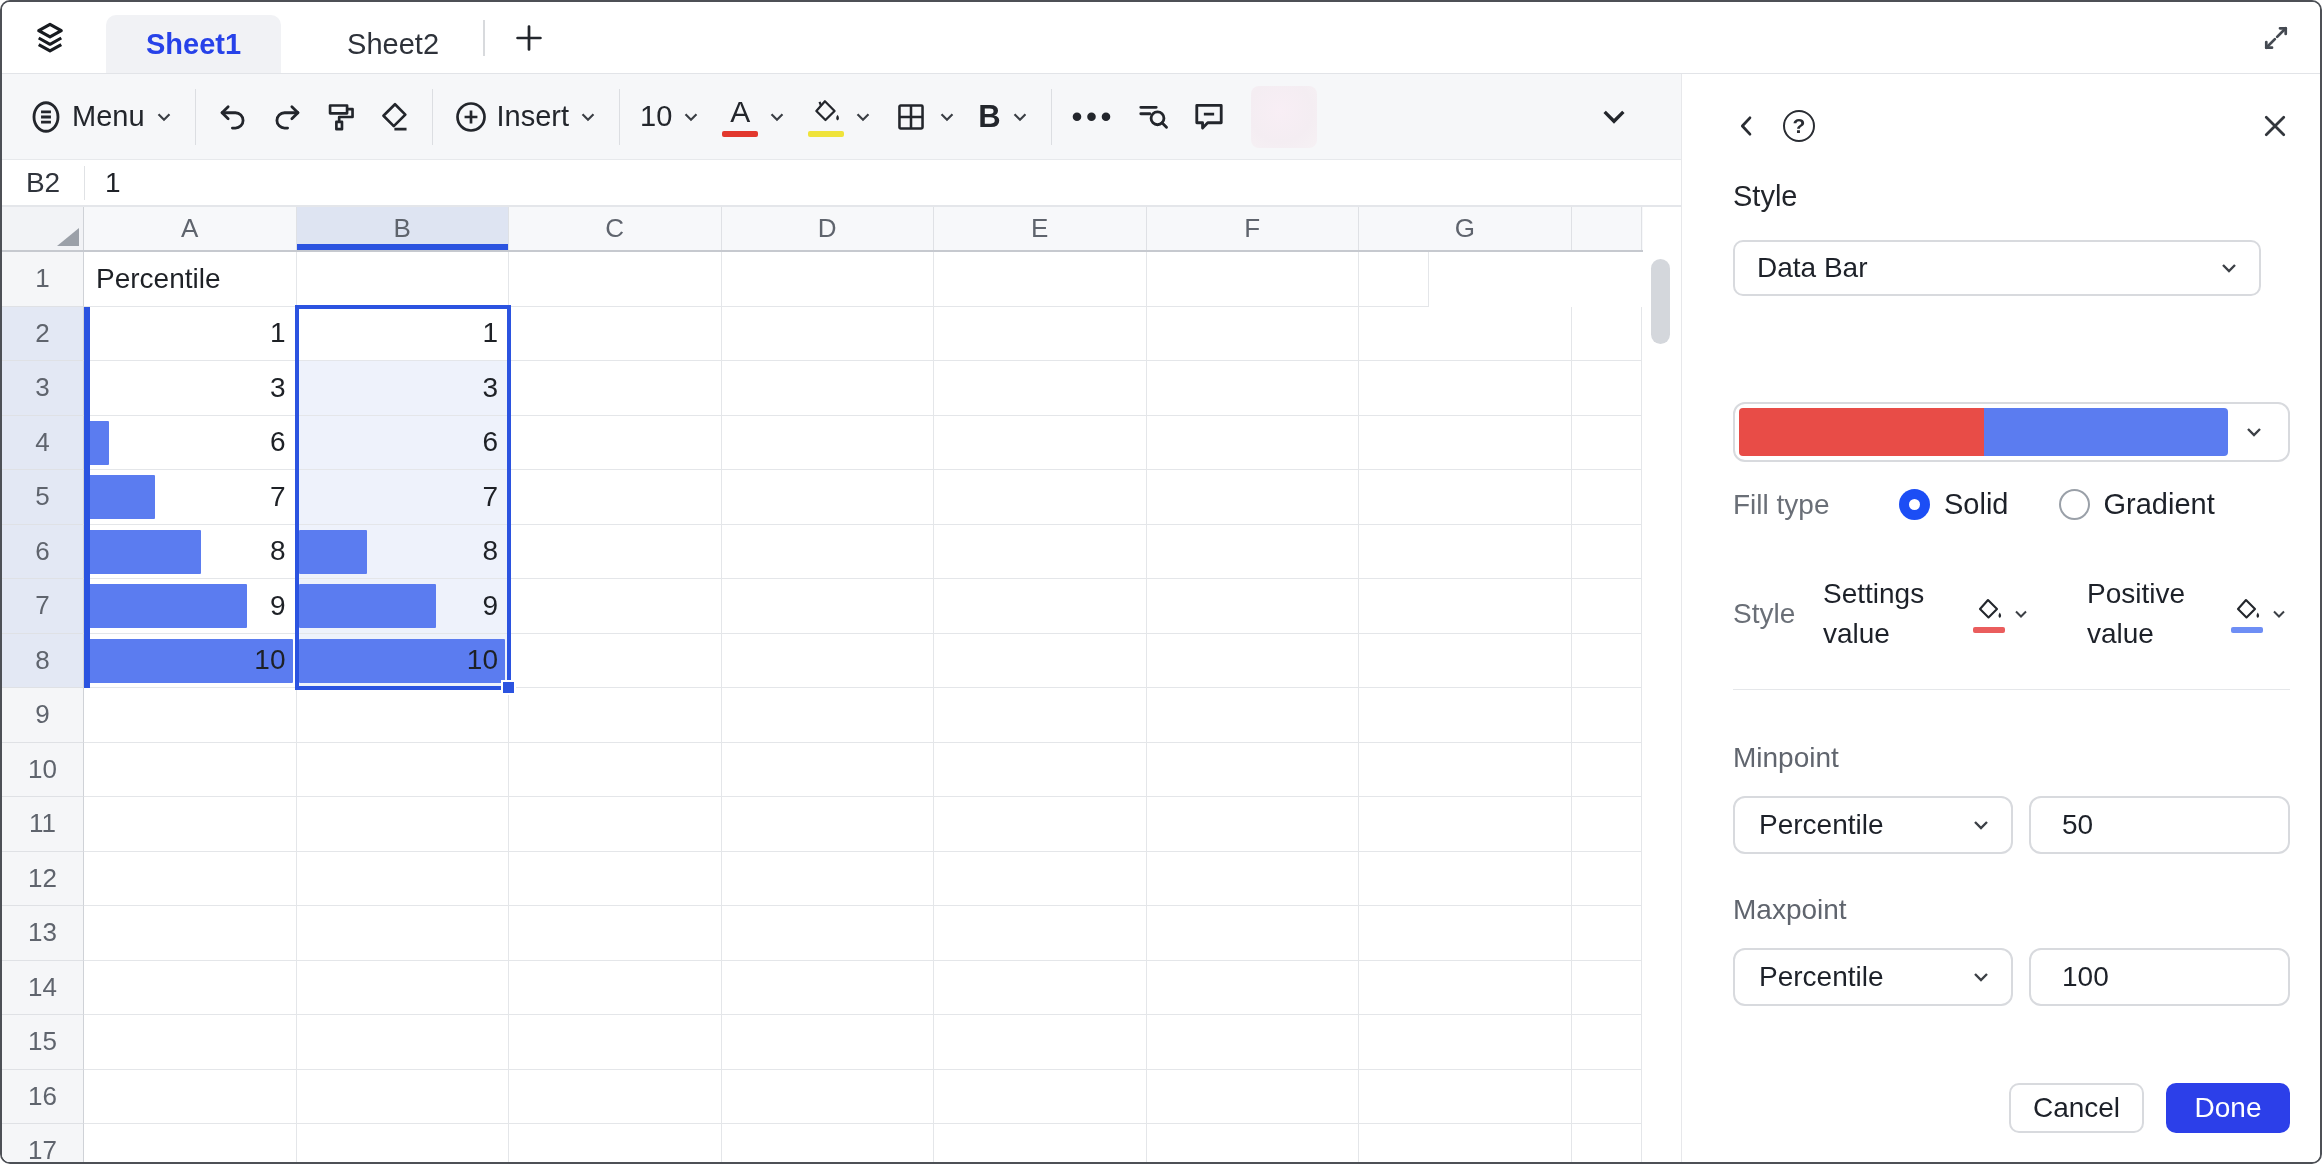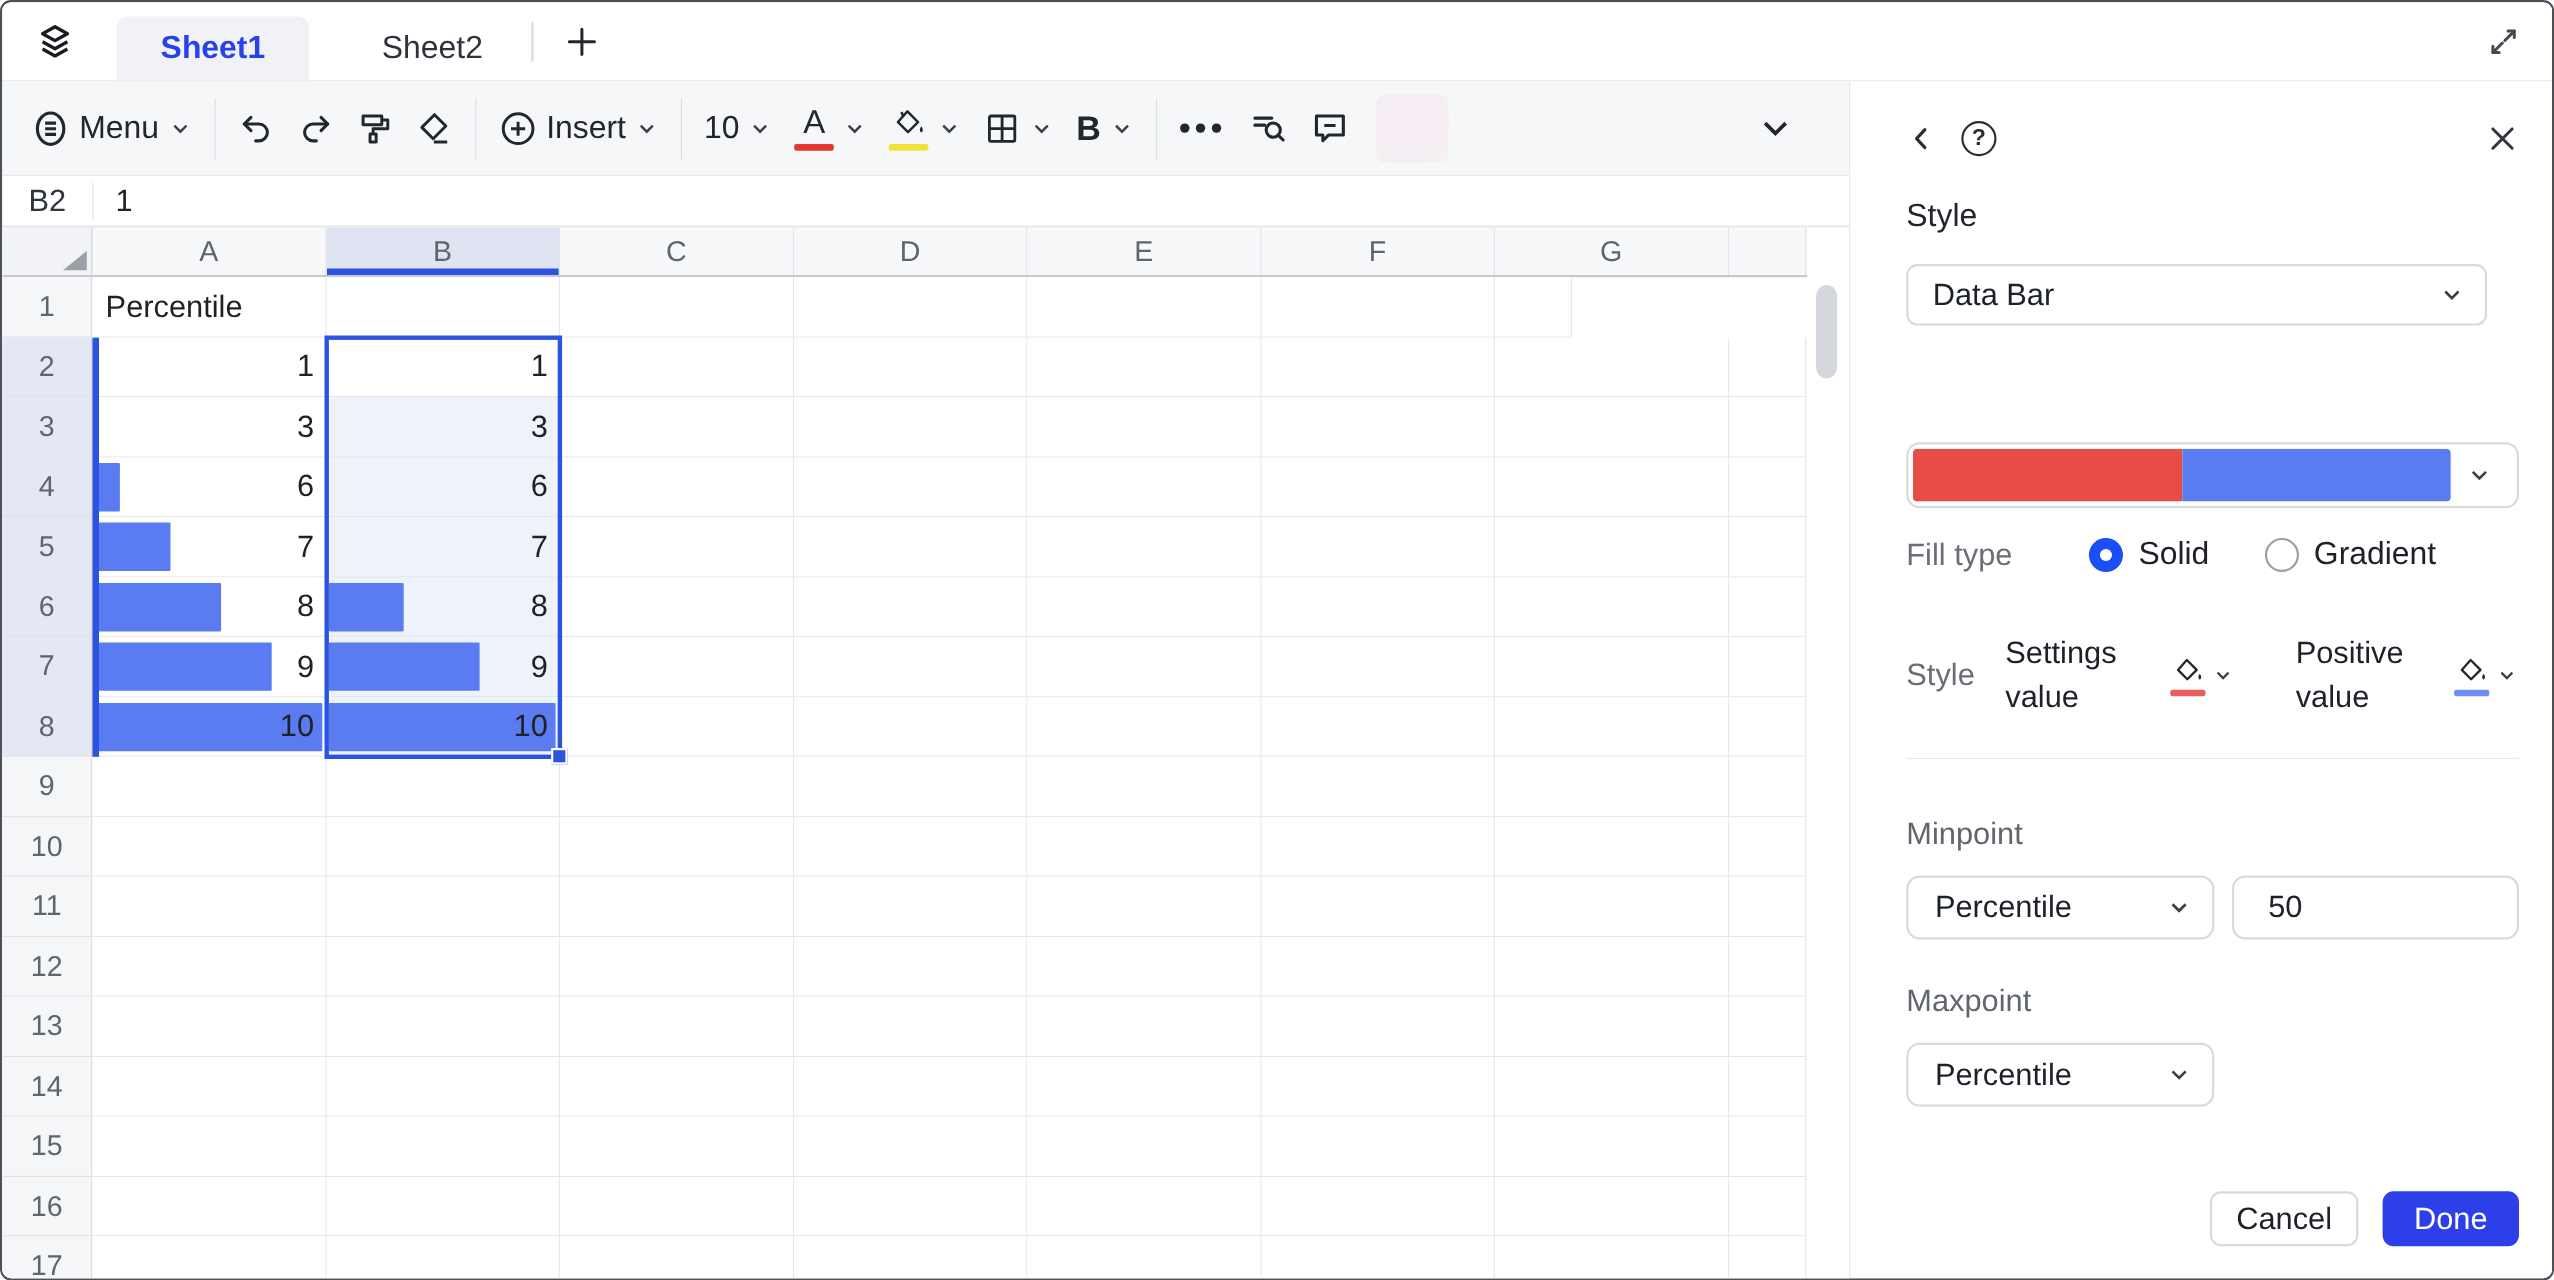--- a/index.html
+++ b/index.html
@@ -588,20 +588,23 @@
     </div>
 
     <div class="p-abs pt-label max-label">Maxpoint</div>
     <div class="p-abs pt-row max-row">
       <div class="ctl pt-dd">
         <span>Percentile</span>
         <svg class="chev" width="24" height="24" viewBox="0 0 20 20" fill="none" stroke="#3c4046" stroke-width="2">
             <path d="M5 7.5l5 5 5-5"></path>
           </svg>
       </div>
+      <div class="ctl pt-input">
+        <span>100</span>
+      </div>
     </div>
 
     <div class="p-abs btn-row">
       <div class="btn cancel">Cancel</div>
       <div class="btn done">Done</div>
     </div>
   </div>
 </div>
 
 </body></html>

